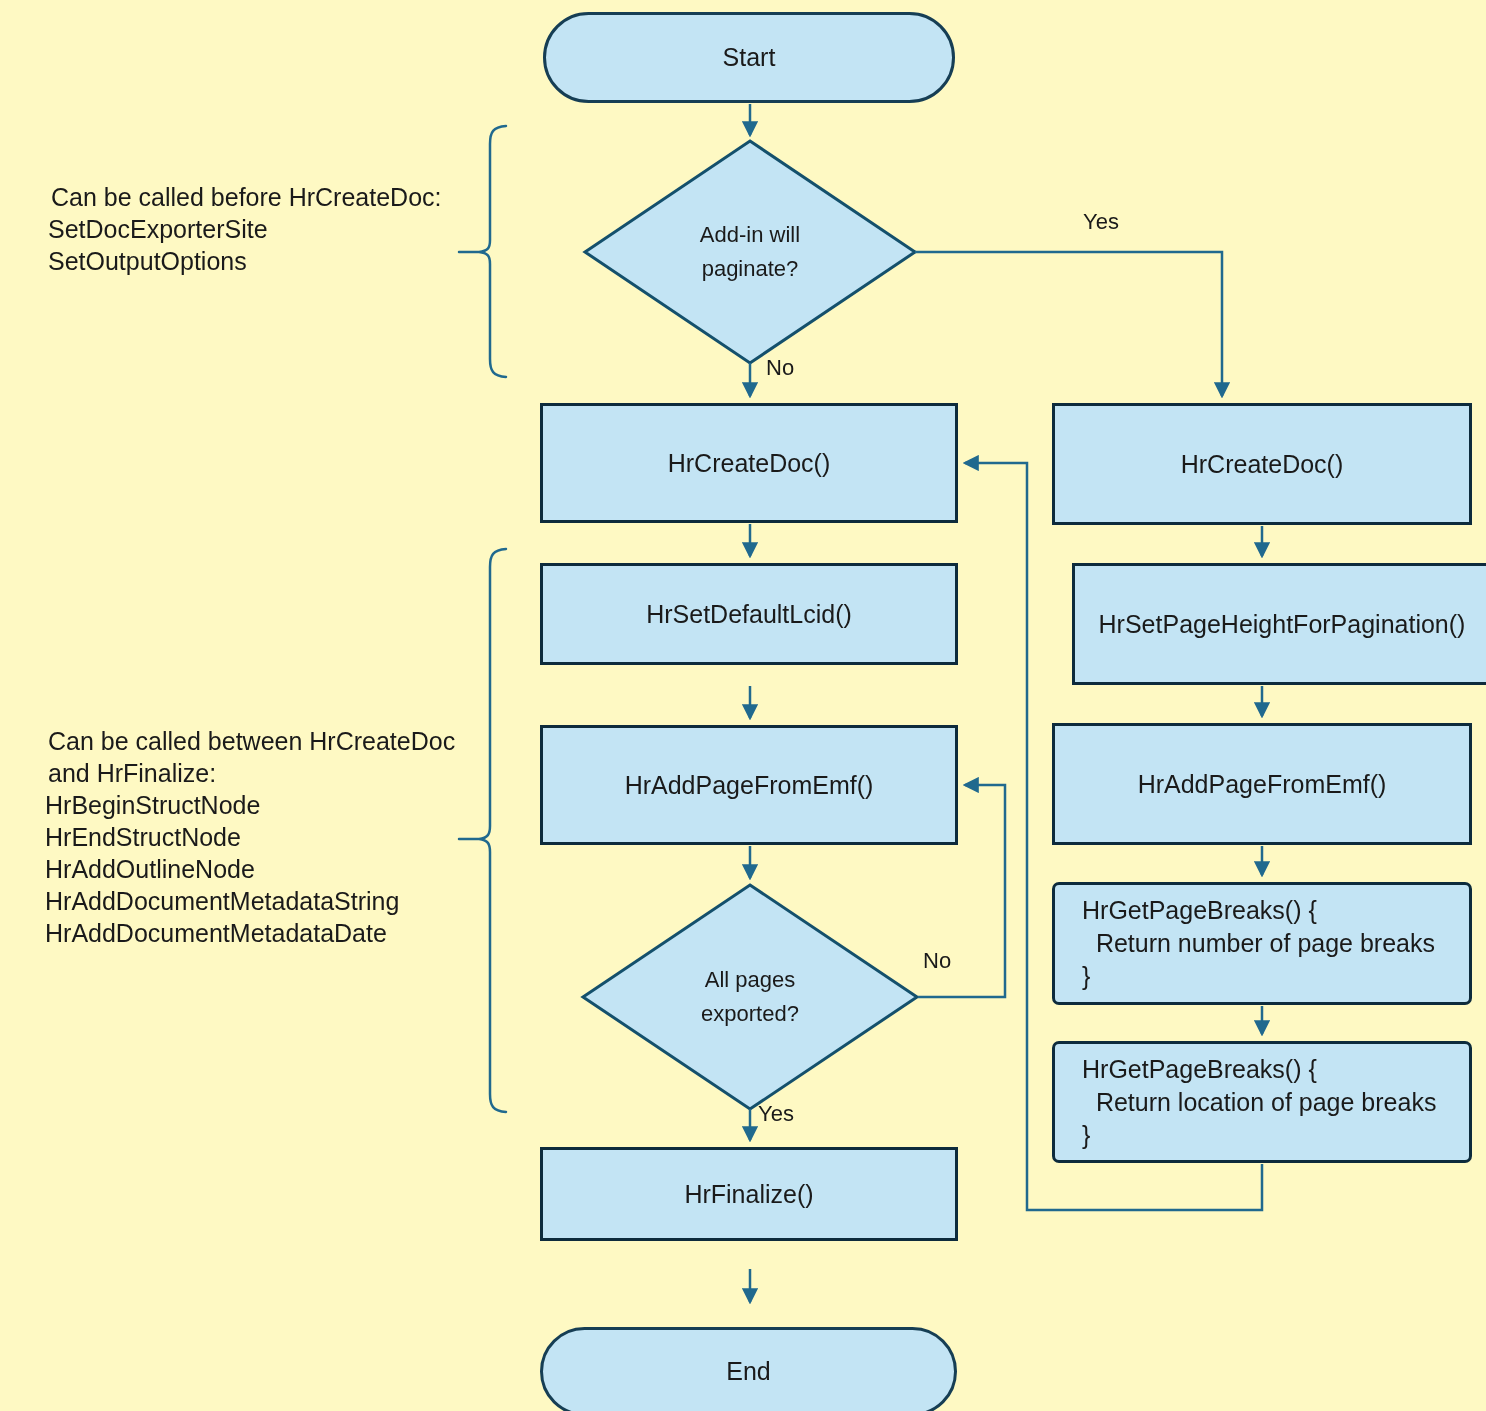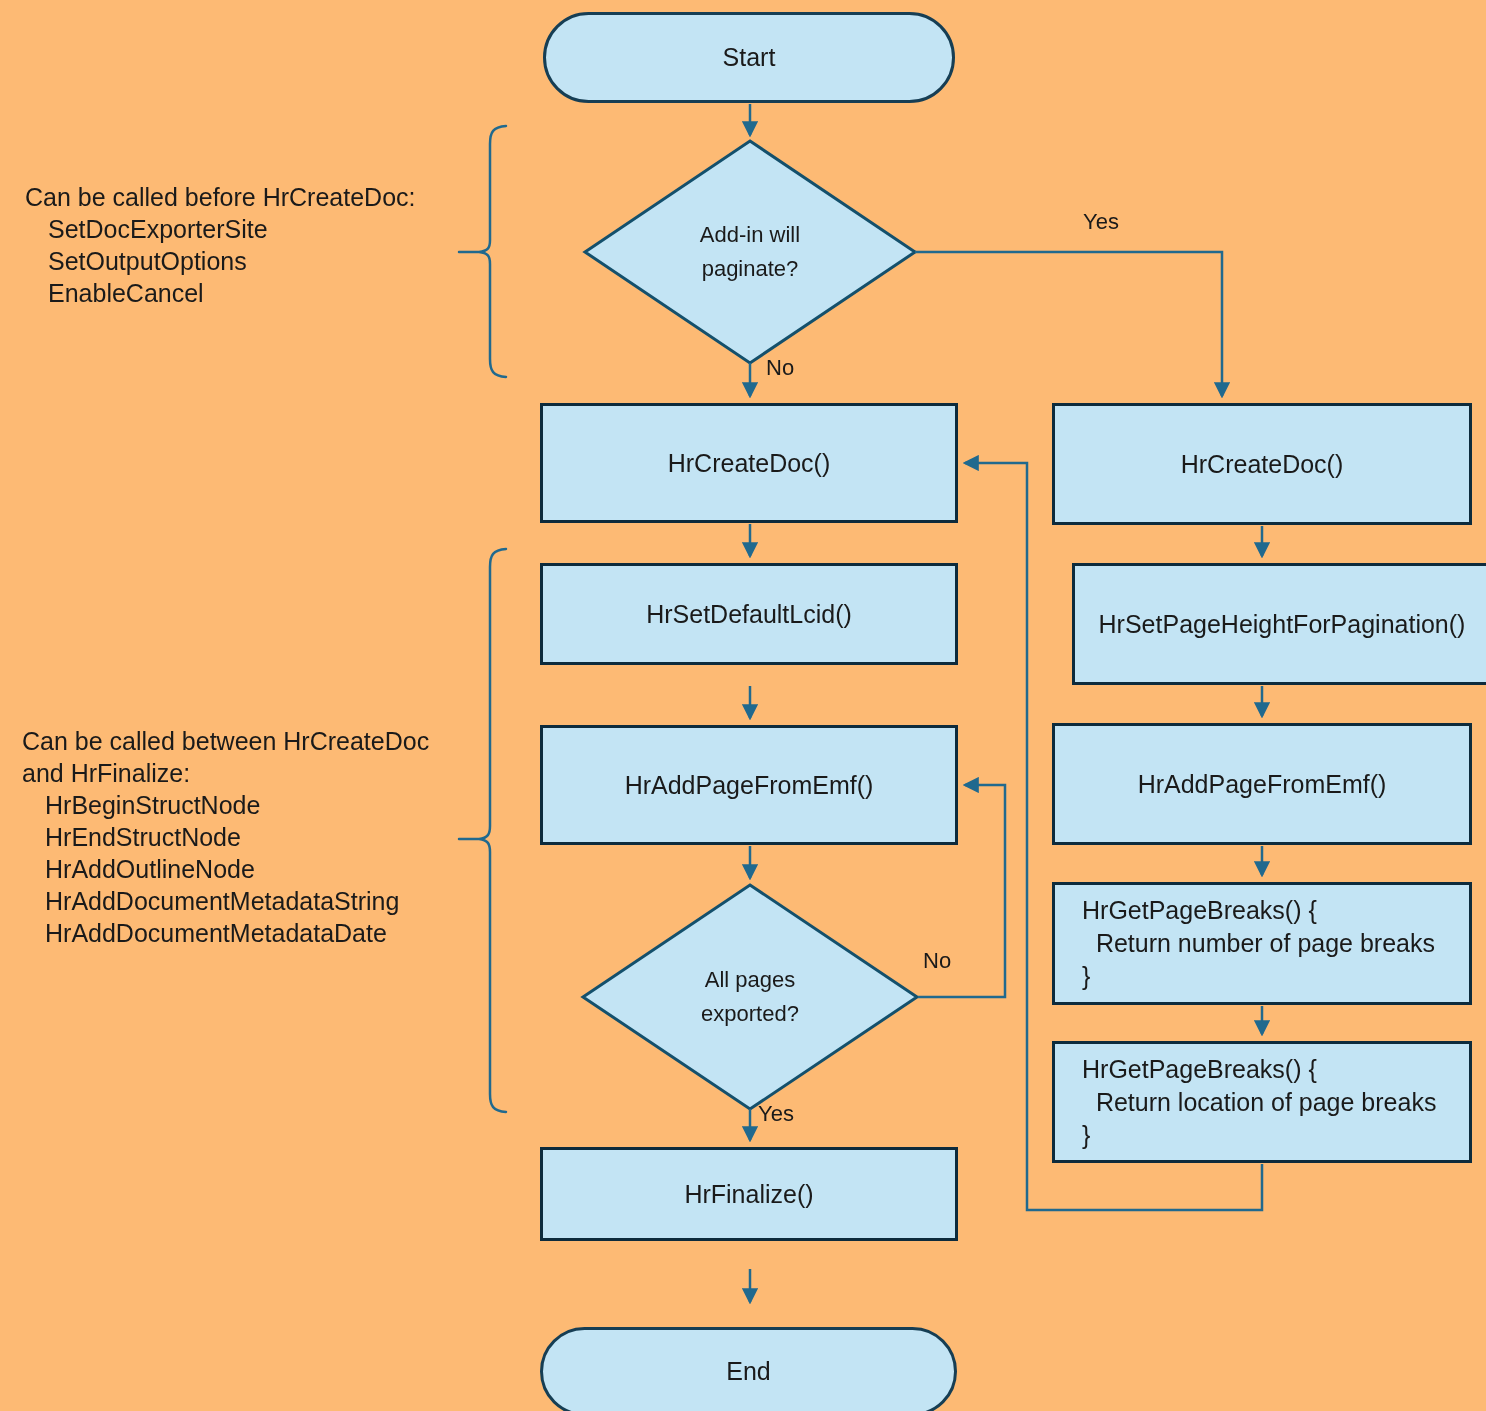--- a/index.html
+++ b/index.html
@@ -2,21 +2,21 @@
 <html style="--node-fill: #c3e4f4; --node-border: #0d2b3c; --diamond-border: #14506c; --stadium-border: #163e54; --connector: #20698e; --text: #1a1a1a;"><head>
 <meta charset="utf-8">
 <style>
   html, body { margin: 0; padding: 0; background: #ffffff; }
   body { font-family: "Liberation Sans", sans-serif; color: var(--text, #1a1a1a); }
 
   .canvas {
     position: relative;
     width: 1486px;
     height: 1411px;
-    background: #fdba74;
+    background: #fef9c3;
     overflow: hidden;
   }
 
   svg.layer {
     position: absolute;
     left: 0; top: 0;
     width: 1486px; height: 1411px;
   }
 
   .connector {
@@ -53,20 +53,21 @@
   }
   .node.stadium {
     border-radius: 48px;
     border-color: var(--stadium-border, #163e54);
   }
   .node.codebox {
     justify-content: flex-start;
     text-align: left;
     padding-left: 27px;
     white-space: pre;
+    border-radius: 7px;
   }
 
   .diamond-label {
     position: absolute;
     transform: translate(-50%, -50%);
     font-size: 22px;
     line-height: 34px;
     text-align: center;
     white-space: pre;
     color: var(--text, #1a1a1a);
@@ -77,21 +78,21 @@
     font-size: 22px;
     color: var(--text, #1a1a1a);
   }
 
   .annotation {
     position: absolute;
     font-size: 25px;
     line-height: 32px;
     color: var(--text, #1a1a1a);
   }
-  .annotation .ann-title { white-space: pre; }
+  .annotation .ann-title { white-space: pre; margin-left: 26px; }
   .annotation .ann-item { padding-left: 23px; }
 
   
   #start            { left: 543px;  top: 12px;   width: 412px; height: 91px;  }
   #create-doc-left  { left: 540px;  top: 403px;  width: 418px; height: 120px; }
   #set-default-lcid { left: 540px;  top: 563px;  width: 418px; height: 102px; }
   #add-page-emf-left{ left: 540px;  top: 725px;  width: 418px; height: 120px; }
   #finalize         { left: 540px;  top: 1147px; width: 418px; height: 94px; }
   #end              { left: 540px;  top: 1309px; width: 417px; height: 89px; border-radius: 46px; margin-top: 18px; }
   #create-doc-right { left: 1052px; top: 403px;  width: 420px; height: 122px; }
@@ -172,21 +173,20 @@
 
   <div class="edge-label" id="label-yes-top">Yes</div>
   <div class="edge-label" id="label-no-top">No</div>
   <div class="edge-label" id="label-no-loop">No</div>
   <div class="edge-label" id="label-yes-bottom">Yes</div>
 
   <div class="annotation" id="annotation-before">
     <div class="ann-title">Can be called before HrCreateDoc:</div>
     <div class="ann-item">SetDocExporterSite</div>
     <div class="ann-item">SetOutputOptions</div>
-    <div class="ann-item">EnableCancel</div>
   </div>
 
   <div class="annotation" id="annotation-between">
     <div class="ann-title">Can be called between HrCreateDoc
 and HrFinalize:</div>
     <div class="ann-item">HrBeginStructNode</div>
     <div class="ann-item">HrEndStructNode</div>
     <div class="ann-item">HrAddOutlineNode</div>
     <div class="ann-item">HrAddDocumentMetadataString</div>
     <div class="ann-item">HrAddDocumentMetadataDate</div>

